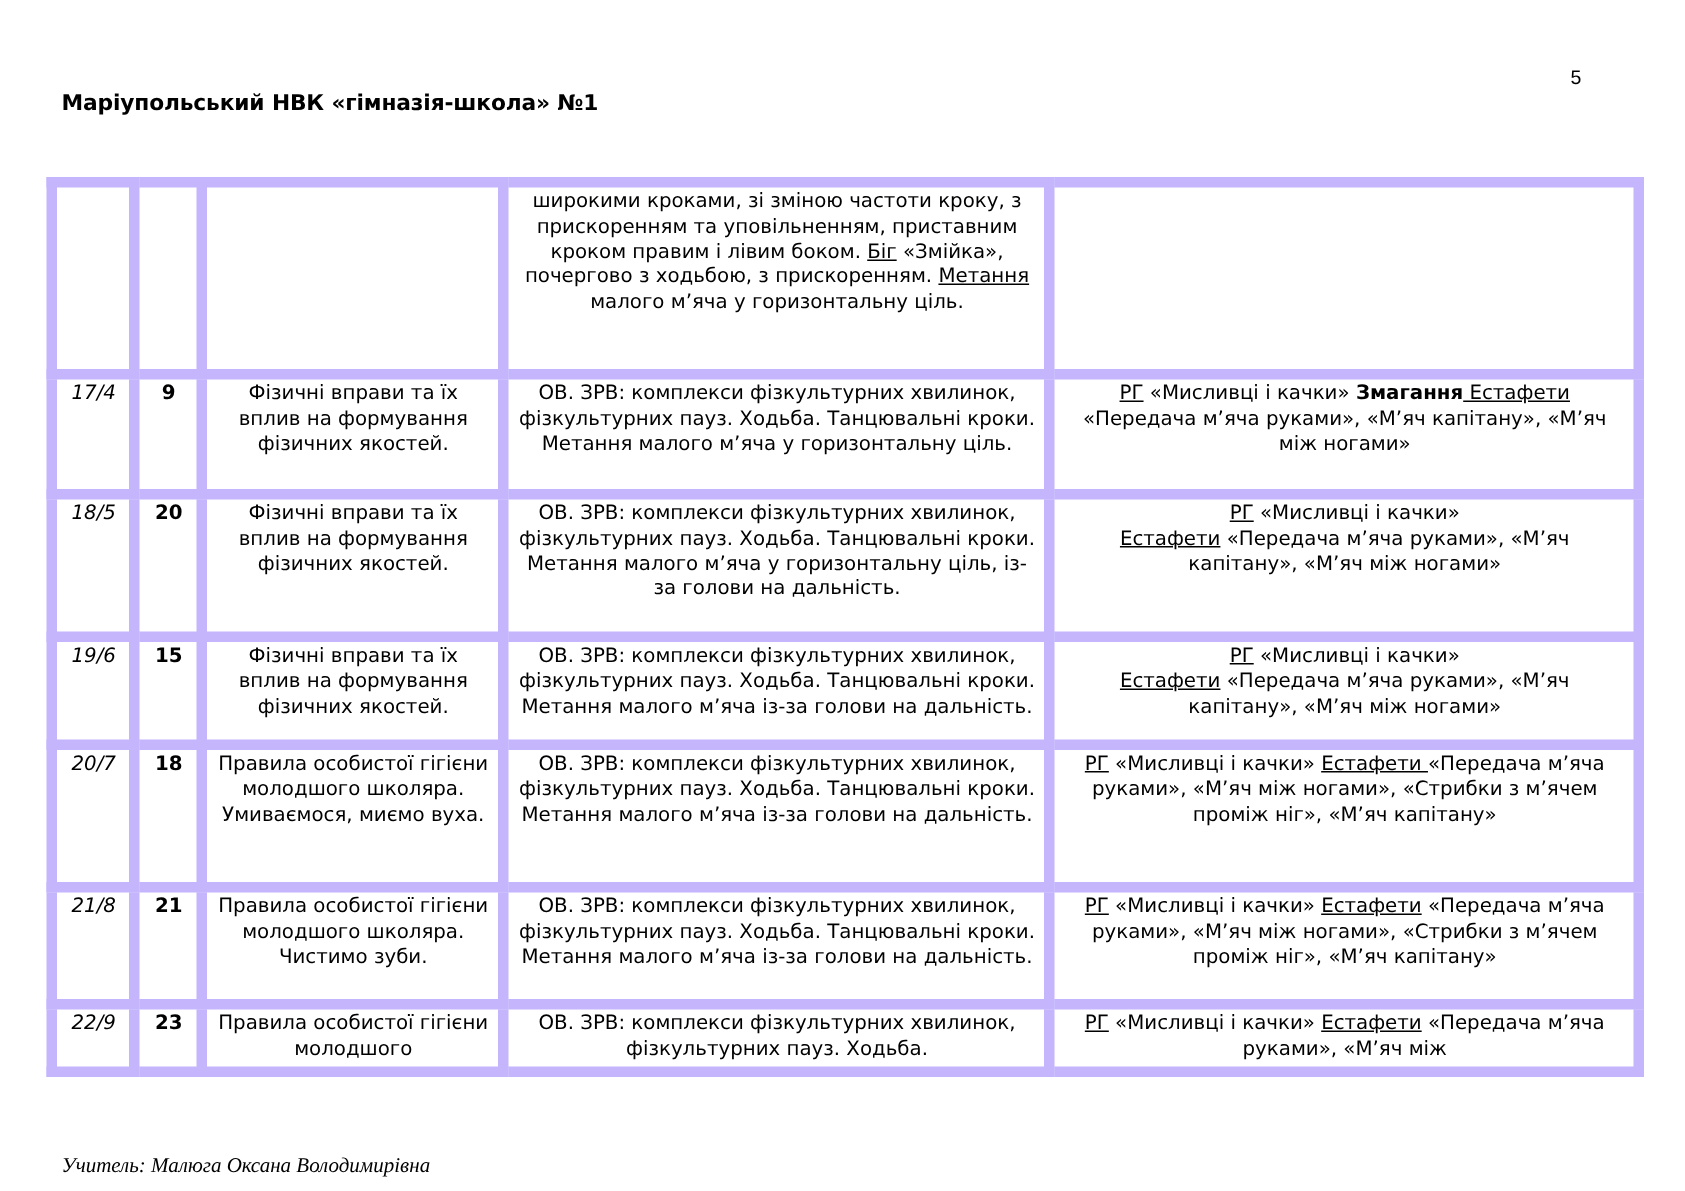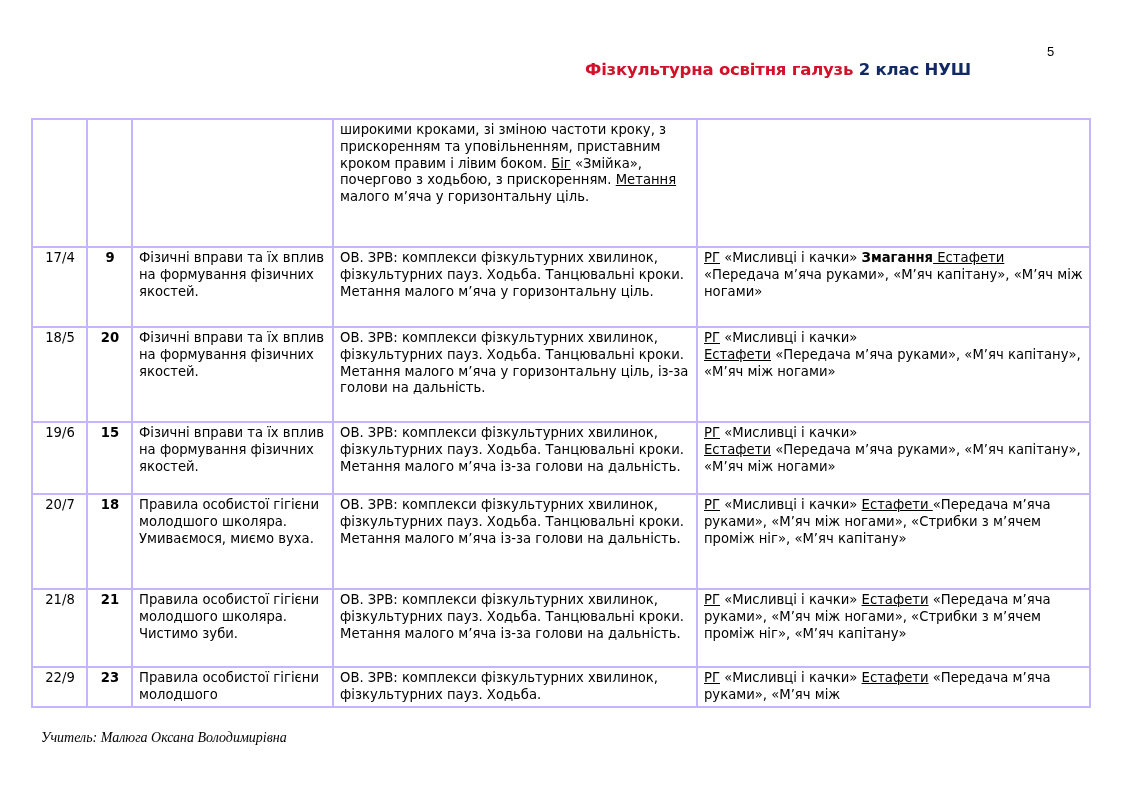--- a/index.html
+++ b/index.html
@@ -49,54 +49,53 @@
     position: absolute;
     top: 118px; left: 31px;
     width: 1058px;
     border-collapse: collapse;
     table-layout: fixed;
     font-size: 13.2px;
     line-height: 1.27;
     color: #000;
   }
   table.plan td {
-    border: 2px solid #c4b5fd;
+    border: 7px solid #c4b5fd;
     vertical-align: top;
     padding: 2px 5px 2px 6px;
+    text-align: center;
   }
-  .c-date   { width: 55px;  text-align: center; padding-left: 2px; padding-right: 2px; }
+  .c-date   { width: 55px;  text-align: center; padding-left: 2px; padding-right: 2px; font-style: italic; }
   .c-num    { width: 45px;  text-align: center; font-weight: bold; padding-left: 2px; padding-right: 2px; }
   .c-theme  { width: 201px; }
   .c-content{ width: 364px; }
   .c-games  { width: 393px; }
 
   .u { text-decoration: underline; }
   .b { font-weight: bold; }
 
   
   .footer {
     position: absolute;
-    top: 730px; left: 41px;
+    top: 770px; left: 41px;
     font-size: 14px;
     font-style: italic;
     color: #000;
     font-family: "Liberation Serif", "DejaVu Serif", serif;
   }
 </style>
 </head>
 <body>
 
 <div class="page">
 
   <div class="page-number">5</div>
 
+  <div class="hdr-left">Маріупольський НВК «гімназія-школа» №1</div>
 
-  <div class="hdr-right">
-    <span class="part-red">Фізкультурна освітня галузь</span><span class="part-blue"> 2 клас НУШ</span>
-  </div>
 
   <table class="plan">
     <tbody>
 
       <tr style="height:128px;">
         <td class="c-date"></td>
         <td class="c-num"></td>
         <td class="c-theme"></td>
         <td class="c-content"><span>широкими кроками, зі зміною частоти кроку, з прискоренням та уповільненням, приставним кроком правим і лівим боком. </span><span class="u">Біг</span><span> «Змійка», почергово з ходьбою, з прискоренням. </span><span class="u">Метання</span><span> малого м’яча у горизонтальну ціль.</span></td>
         <td class="c-games"></td>

